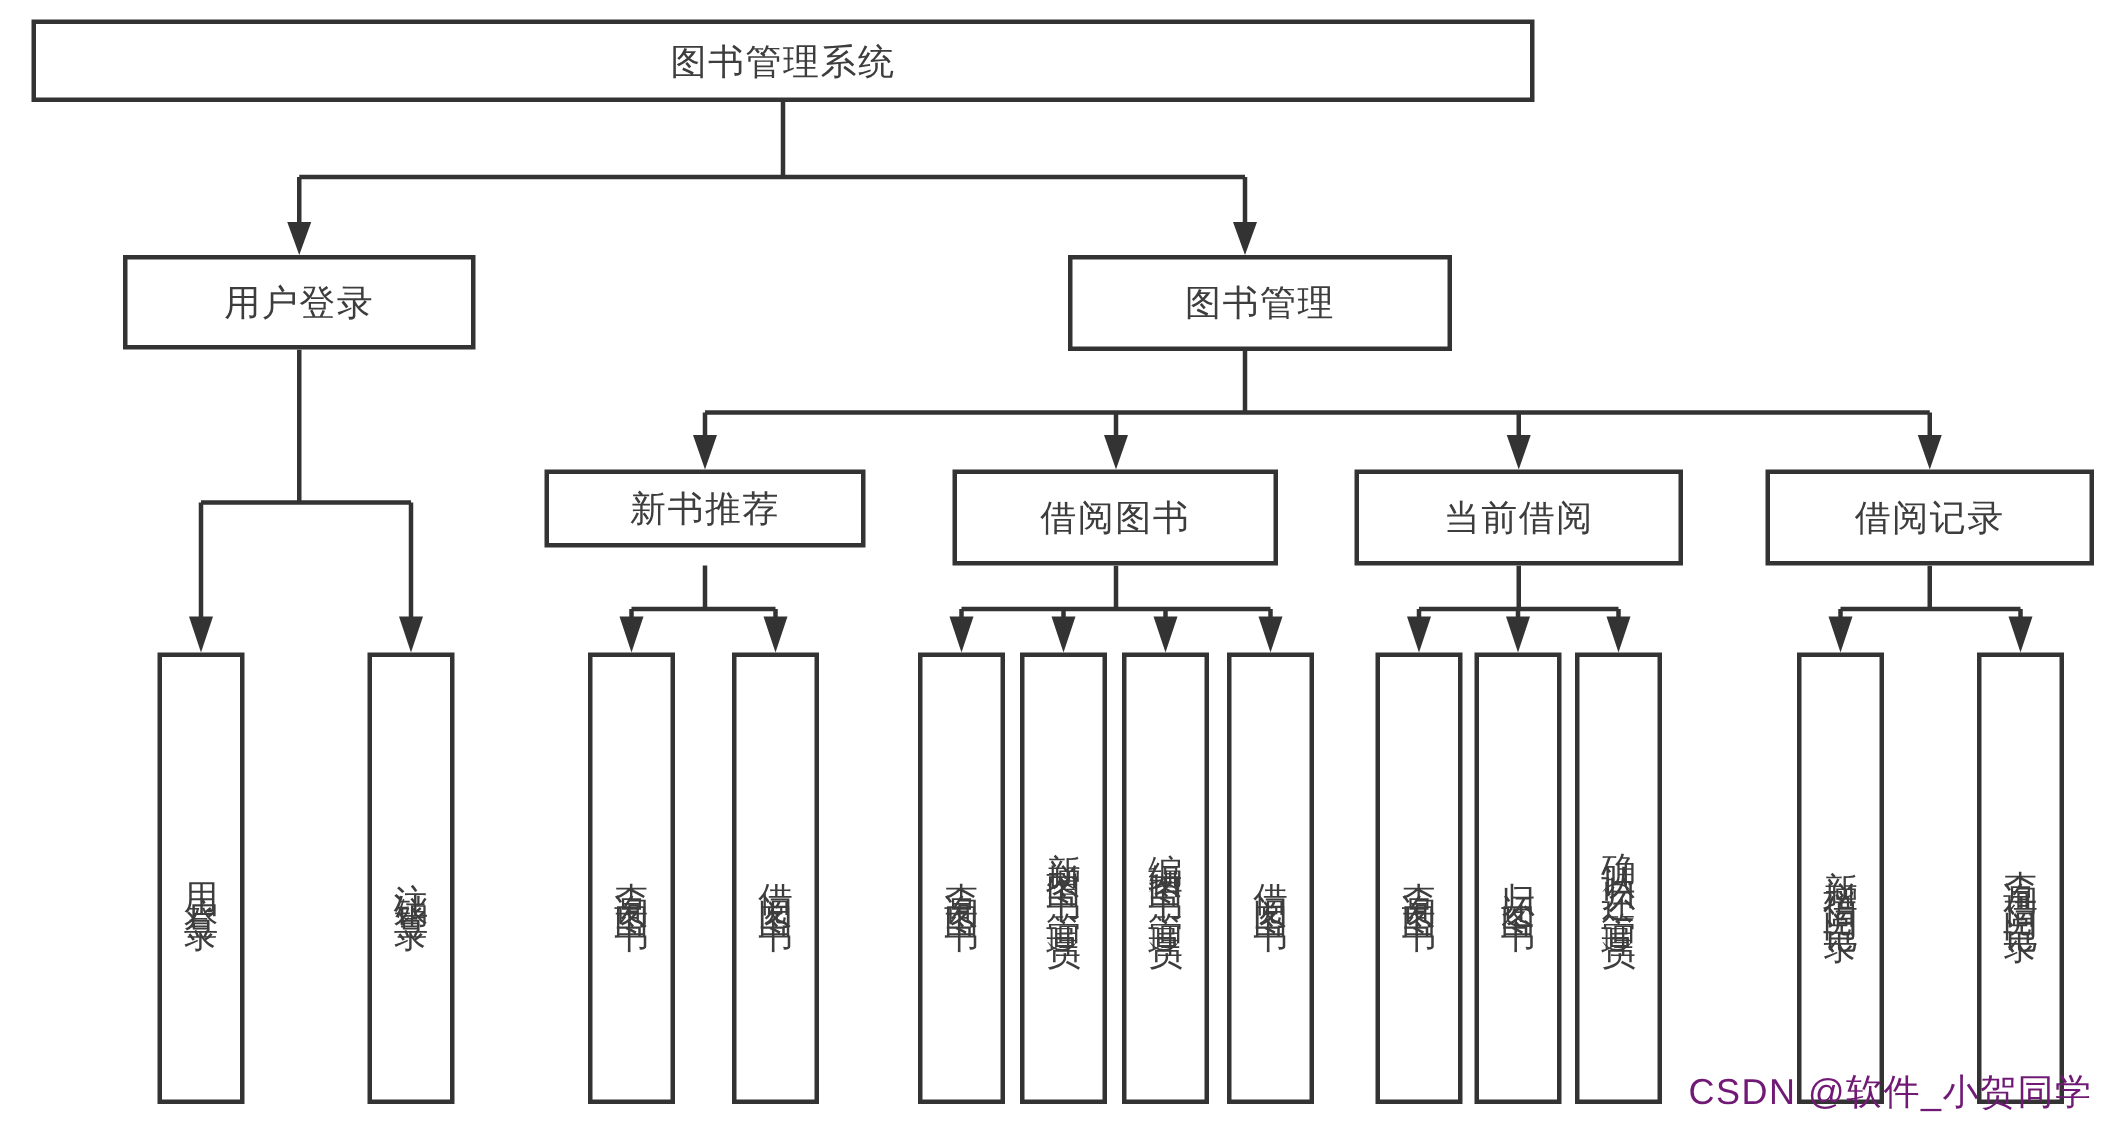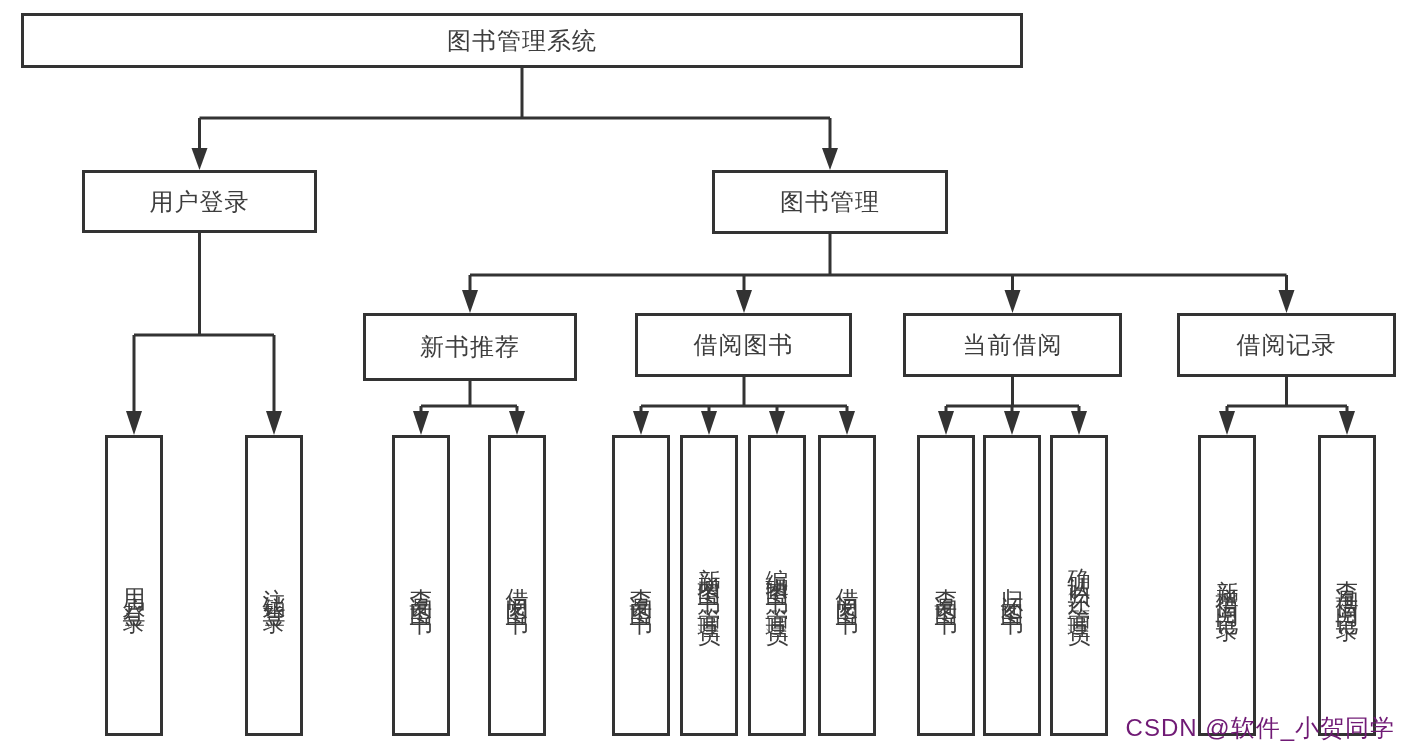--- a/index.html
+++ b/index.html
@@ -127,25 +127,25 @@
     </g>
   </svg>
 
   <div class="node" style="left:21px;top:13px;width:1002px;height:55px;">
     <span>图书管理系统</span>
   </div>
 
   <div class="node" style="left:82px;top:170px;width:235px;height:63px;">
     <span>用户登录</span>
   </div>
-  <div class="node" style="left:712px;top:170px;width:236px;height:64px;">
+  <div class="node" style="left:712px;top:170px;width:256px;height:64px;">
     <span>图书管理</span>
   </div>
 
-  <div class="node" style="left:363px;top:313px;width:214px;height:68px;">
+  <div class="node" style="left:363px;top:313px;width:214px;height:52px;">
     <span>新书推荐</span>
   </div>
   <div class="node" style="left:635px;top:313px;width:217px;height:64px;">
     <span>借阅图书</span>
   </div>
   <div class="node" style="left:903px;top:313px;width:219px;height:64px;">
     <span>当前借阅</span>
   </div>
   <div class="node" style="left:1177px;top:313px;width:219px;height:64px;">
     <span>借阅记录</span>

